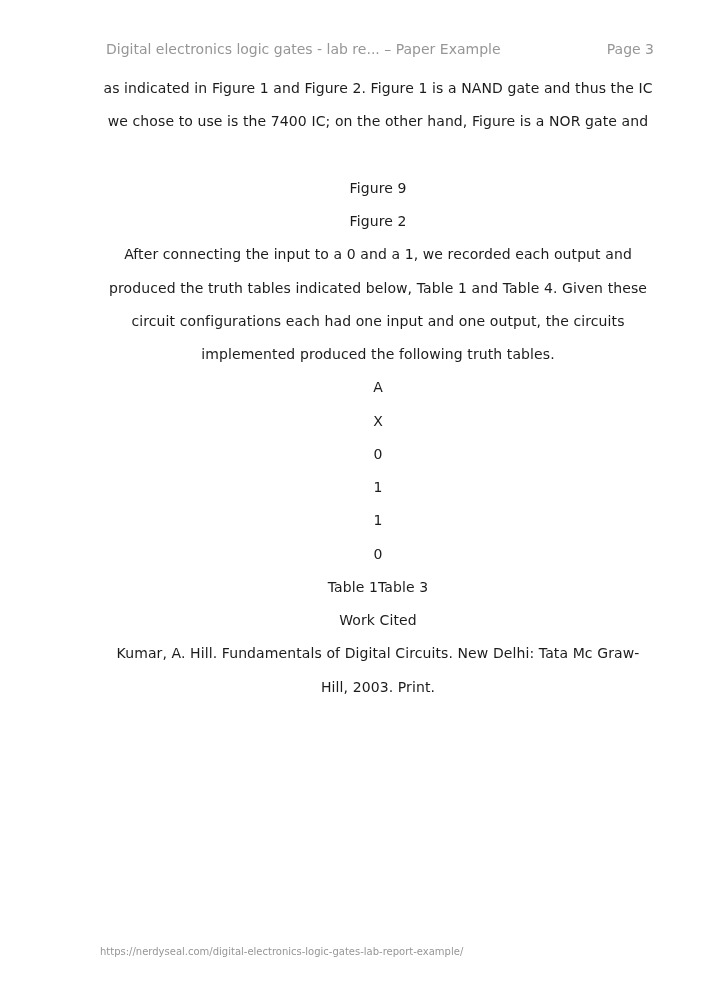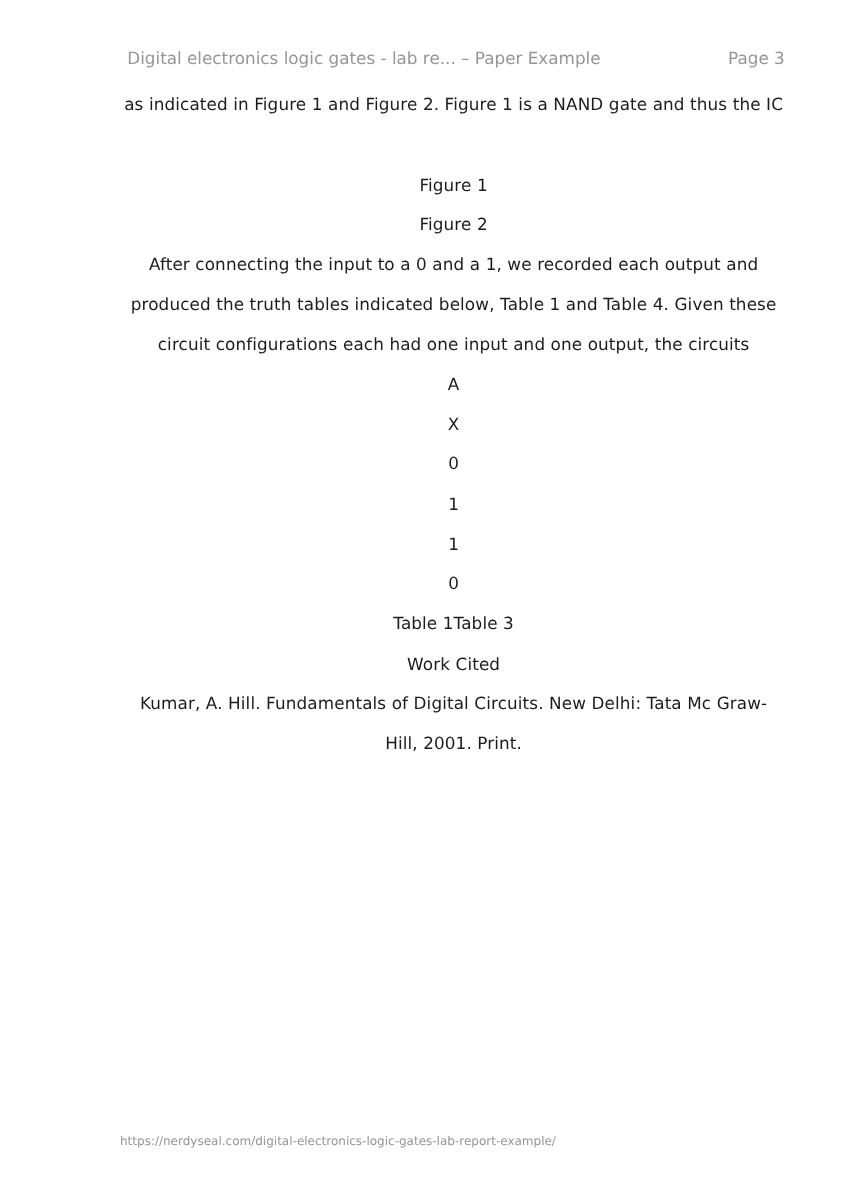--- a/index.html
+++ b/index.html
@@ -75,35 +75,37 @@
 <div class="page">
 
   <div class="page-header">
     <span class="title">Digital electronics logic gates - lab re... – Paper Example</span>
     <span class="pageno">Page 3</span>
   </div>
 
   <div class="doc-body">
 
   <div class="doc-line">as indicated in Figure 1 and Figure 2. Figure 1 is a NAND gate and thus the IC</div>
+      <div class="doc-line">we chose to use is the 7400 IC; on the other hand, Figure is a NOR gate and</div>
       <div class="doc-line">&nbsp;</div>
-      <div class="doc-line">Figure 1</div>
+      <div class="doc-line">Figure 9</div>
       <div class="doc-line">Figure 2</div>
       <div class="doc-line">After connecting the input to a 0 and a 1, we recorded each output and</div>
       <div class="doc-line">produced the truth tables indicated below, Table 1 and Table 4. Given these</div>
       <div class="doc-line">circuit configurations each had one input and one output, the circuits</div>
+      <div class="doc-line">implemented produced the following truth tables.</div>
       <div class="doc-line">A</div>
       <div class="doc-line">X</div>
       <div class="doc-line">0</div>
       <div class="doc-line">1</div>
       <div class="doc-line">1</div>
       <div class="doc-line">0</div>
       <div class="doc-line">Table 1Table 3</div>
       <div class="doc-line">Work Cited</div>
       <div class="doc-line">Kumar, A. Hill. Fundamentals of Digital Circuits. New Delhi: Tata Mc Graw-</div>
-      <div class="doc-line">Hill, 2001. Print.</div>
+      <div class="doc-line">Hill, 2003. Print.</div>
     </div>
 
   <div class="page-footer">
     <a href="#">https://nerdyseal.com/digital-electronics-logic-gates-lab-report-example/</a>
   </div>
 
 </div>
 
 </body></html>

